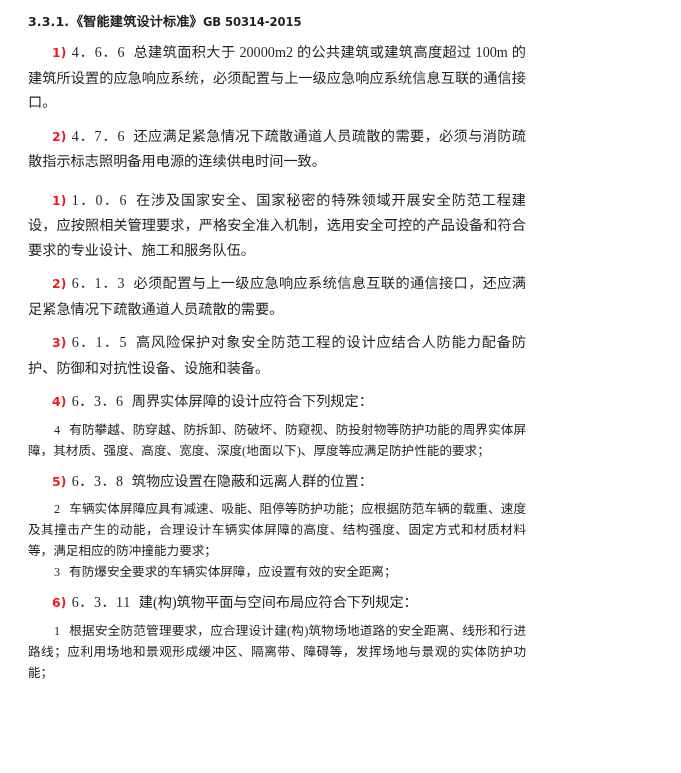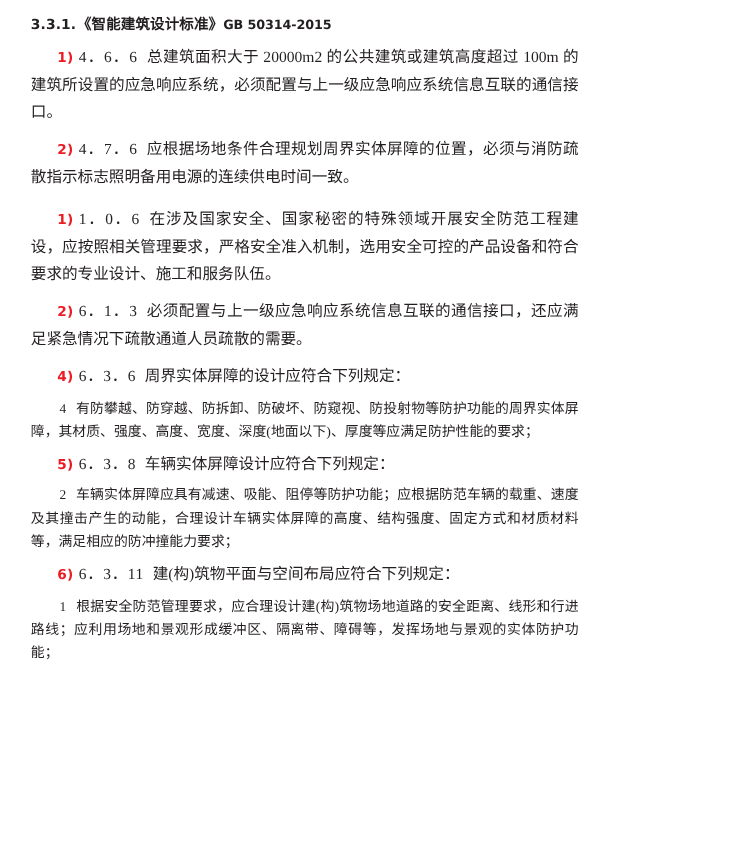--- a/index.html
+++ b/index.html
@@ -108,52 +108,58 @@
 
   <h3 class="heading">
     <span class="h-num">3.3.1.</span><span class="h-cn">《智能建筑设计标准》</span><span class="h-code">GB 50314-2015</span>
   </h3>
 
   <p class="clause">
     <span class="marker">1)</span><span class="code">4．6．6</span><span class="body">总建筑面积大于 20000m2 的公共建筑或建筑高度超过 100m 的建筑所设置的应急响应系统，必须配置与上一级应急响应系统信息互联的通信接口。</span>
   </p>
 
   <p class="clause">
-    <span class="marker">2)</span><span class="code">4．7．6</span><span class="body">应根据场地条件合理规划周界实体屏障的位置，必须与消防疏散指示标志照明备用电源的连续供电时间一致。</span>
+    <span class="marker">2)</span><span class="code">4．7．6</span><span class="body">还应满足紧急情况下疏散通道人员疏散的需要，必须与消防疏散指示标志照明备用电源的连续供电时间一致。</span>
   </p>
 
   <div class="spacer-sm"></div>
 
 
   <p class="clause">
     <span class="marker">1)</span><span class="code">1．0．6</span><span class="body">在涉及国家安全、国家秘密的特殊领域开展安全防范工程建设，应按照相关管理要求，严格安全准入机制，选用安全可控的产品设备和符合要求的专业设计、施工和服务队伍。</span>
   </p>
 
   <p class="clause">
     <span class="marker">2)</span><span class="code">6．1．3</span><span class="body">必须配置与上一级应急响应系统信息互联的通信接口，还应满足紧急情况下疏散通道人员疏散的需要。</span>
   </p>
 
+  <p class="clause">
+    <span class="marker">3)</span><span class="code">6．1．5</span><span class="body">高风险保护对象安全防范工程的设计应结合人防能力配备防护、防御和对抗性设备、设施和装备。</span>
+  </p>
 
   <p class="clause tight">
     <span class="marker">4)</span><span class="code">6．3．6</span><span class="body">周界实体屏障的设计应符合下列规定：</span>
   </p>
 
   <div class="sub-group">
     <p class="subitem">
       <span class="snum">4</span><span class="sbody">有防攀越、防穿越、防拆卸、防破坏、防窥视、防投射物等防护功能的周界实体屏障，其材质、强度、高度、宽度、深度(地面以下)、厚度等应满足防护性能的要求；</span>
     </p>
   </div>
 
   <p class="clause tight">
-    <span class="marker">5)</span><span class="code">6．3．8</span><span class="body">车辆实体屏障设计应符合下列规定：</span>
+    <span class="marker">5)</span><span class="code">6．3．8</span><span class="body">筑物应设置在隐蔽和远离人群的位置：</span>
   </p>
 
   <div class="sub-group">
     <p class="subitem">
       <span class="snum">2</span><span class="sbody">车辆实体屏障应具有减速、吸能、阻停等防护功能；应根据防范车辆的载重、速度及其撞击产生的动能，合理设计车辆实体屏障的高度、结构强度、固定方式和材质材料等，满足相应的防冲撞能力要求；</span>
+    </p>
+    <p class="subitem">
+      <span class="snum">3</span><span class="sbody">有防爆安全要求的车辆实体屏障，应设置有效的安全距离；</span>
     </p>
   </div>
 
   <p class="clause tight">
     <span class="marker">6)</span><span class="code">6．3．11</span><span class="body">建(构)筑物平面与空间布局应符合下列规定：</span>
   </p>
 
   <div class="sub-group">
     <p class="subitem">
       <span class="snum">1</span><span class="sbody">根据安全防范管理要求，应合理设计建(构)筑物场地道路的安全距离、线形和行进路线；应利用场地和景观形成缓冲区、隔离带、障碍等，发挥场地与景观的实体防护功能；</span>

